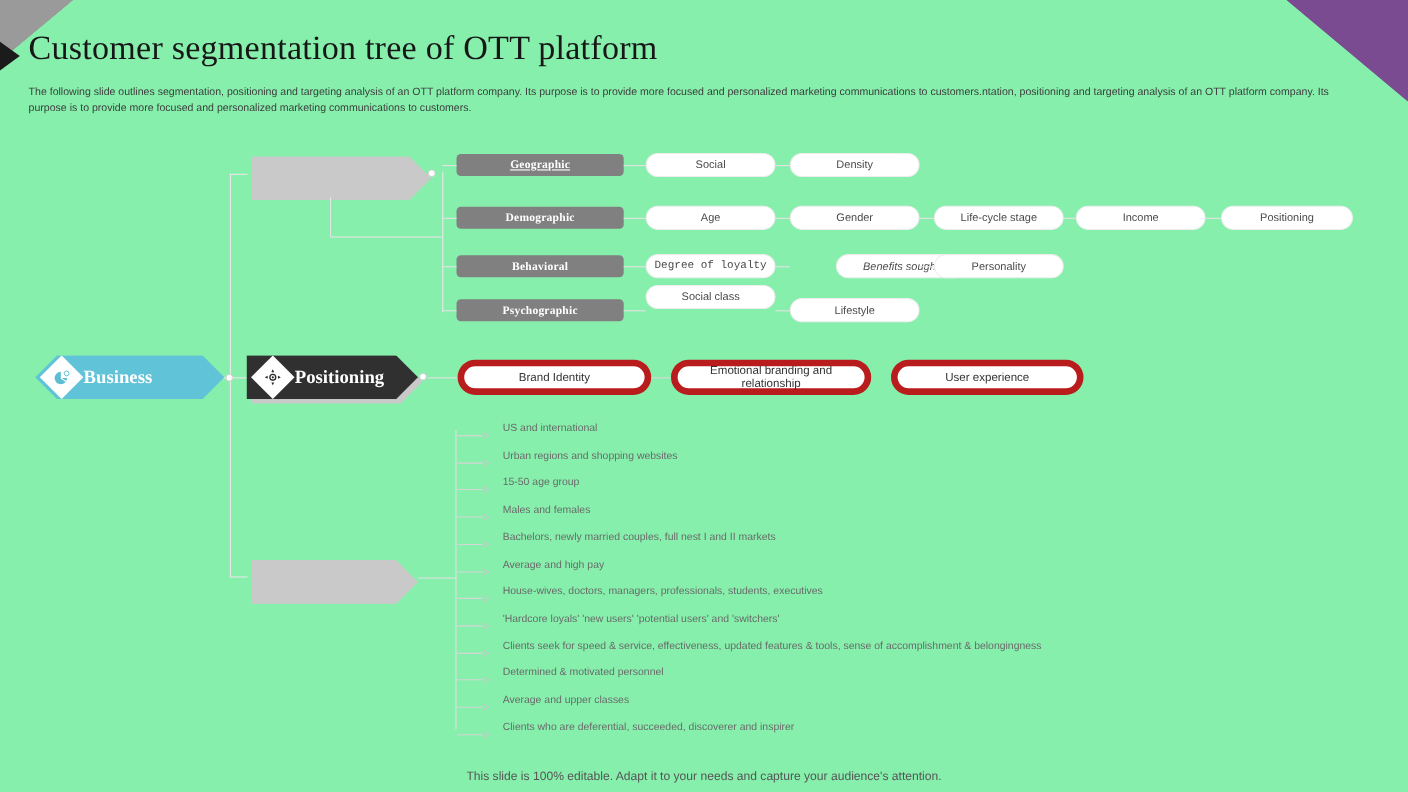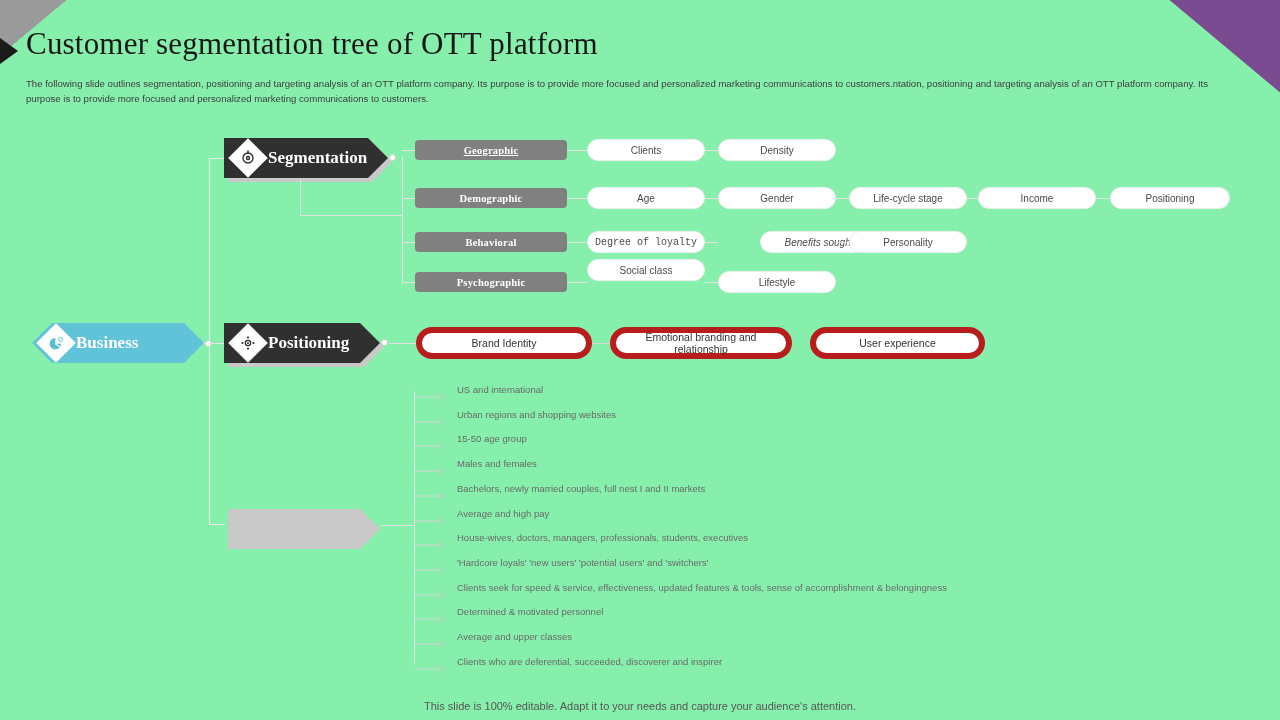--- a/index.html
+++ b/index.html
@@ -172,31 +172,20 @@
         <circle cx="11" cy="12" r="8" fill="#5bbcd2"></circle>
         <path d="M11 12 V4 A8 8 0 0 1 19 12 Z" fill="#ffffff"></path>
         <path d="M11 12 L17.7 16.5" stroke="#ffffff" stroke-width="1.6"></path>
         <circle cx="18.5" cy="6" r="3" fill="#ffffff" stroke="#5bbcd2" stroke-width="1.2"></circle>
       </svg>
     </span>
     <span class="badge-label">Business</span>
   </div>
 
   <div class="badge-shadow" style="left:228px; top:142px; width:164px;"></div>
-  <div class="badge dark" style="left:224px; top:138px; width:164px; z-index:3;">
-    <span class="badge-icon">
-      <svg width="16" height="16" viewBox="0 0 24 24">
-        <circle cx="12" cy="12" r="7.5" fill="none" stroke="#2a2a2a" stroke-width="2"></circle>
-        <circle cx="12" cy="12" r="3.4" fill="#2a2a2a"></circle>
-        <circle cx="12" cy="12" r="1.3" fill="#ffffff"></circle>
-        <rect x="11" y="0.5" width="2" height="5" fill="#2a2a2a"></rect>
-      </svg>
-    </span>
-    <span class="badge-label">Segmentation</span>
-  </div>
   <div class="node-dot" style="left:389px; top:154px;"></div>
 
   <div class="line vline" style="left:300px; top:179px; height:36px;"></div>
   <div class="line hline" style="left:300px; top:215px; width:102px;"></div>
   <div class="line vline" style="left:402px; top:156px; height:128px; background:#e8e8e8;"></div>
 
   <div class="cat" style="left:415px; top:140px;text-decoration:underline;">
       <span>Geographic</span>
     </div>
   <div class="cat" style="left:415px; top:188px;">
@@ -209,21 +198,21 @@
       <span>Psychographic</span>
     </div>
 
   <div class="line hline" style="left:402px; top:150px; width:13px;"></div>
   <div class="line hline" style="left:402px; top:198px; width:13px;"></div>
   <div class="line hline" style="left:402px; top:242px; width:13px;"></div>
   <div class="line hline" style="left:402px; top:282px; width:13px;"></div>
 
   <div class="line hline" style="left:567px; top:150px; width:20px;"></div>
   <div class="chip" style="left:587px; top:139px; width:118px;">
-      <span>Clients</span>
+      <span>Social</span>
     </div>
   <div class="line hline" style="left:705px; top:150px; width:13px;"></div>
   <div class="chip" style="left:718px; top:139px; width:118px;">
       <span>Density</span>
     </div>
 
   <div class="line hline" style="left:567px; top:198px; width:20px;"></div>
   <div class="chip" style="left:587px; top:187px; width:118px;">
       <span>Age</span>
     </div>

